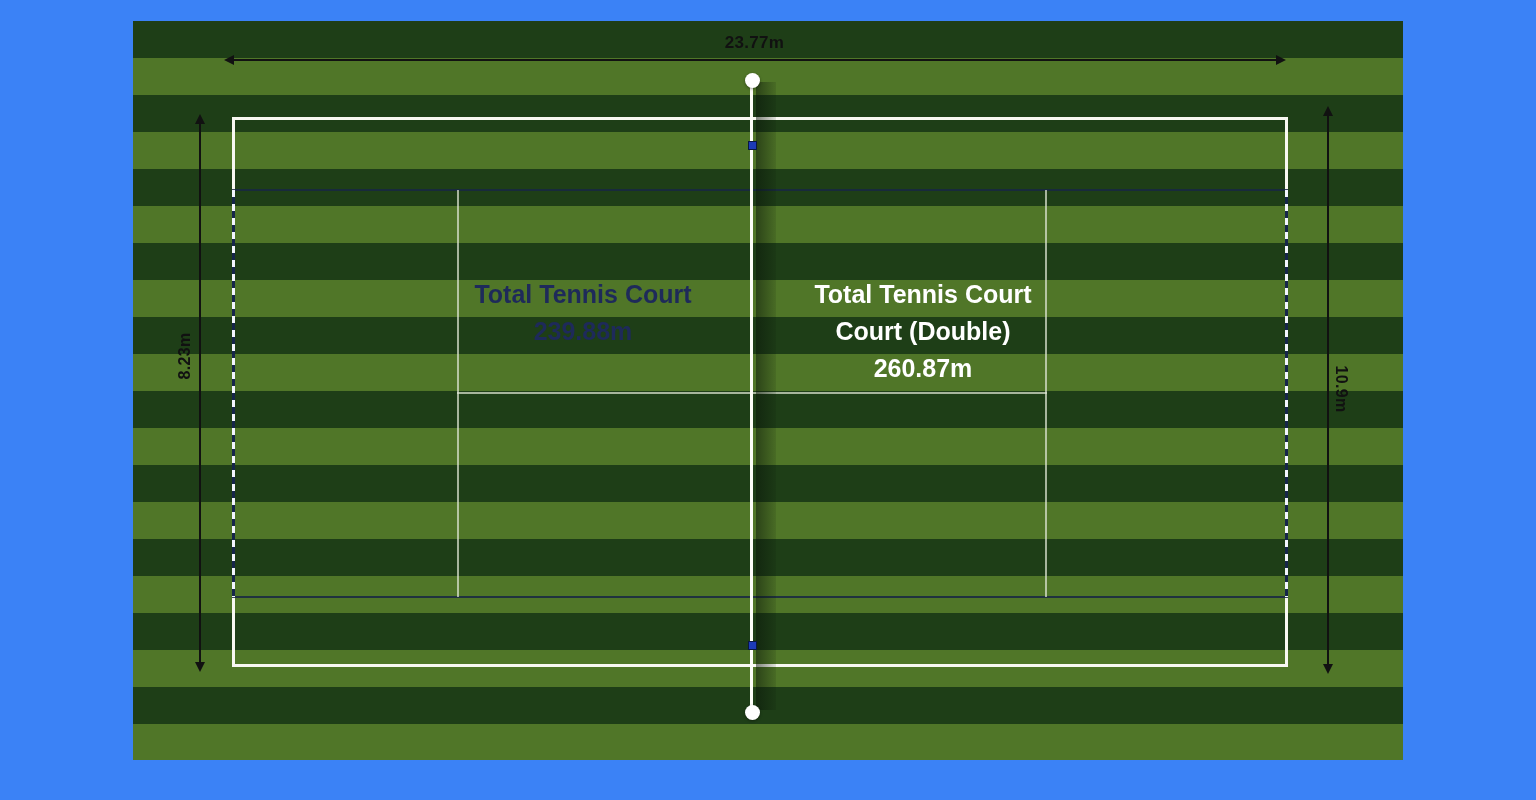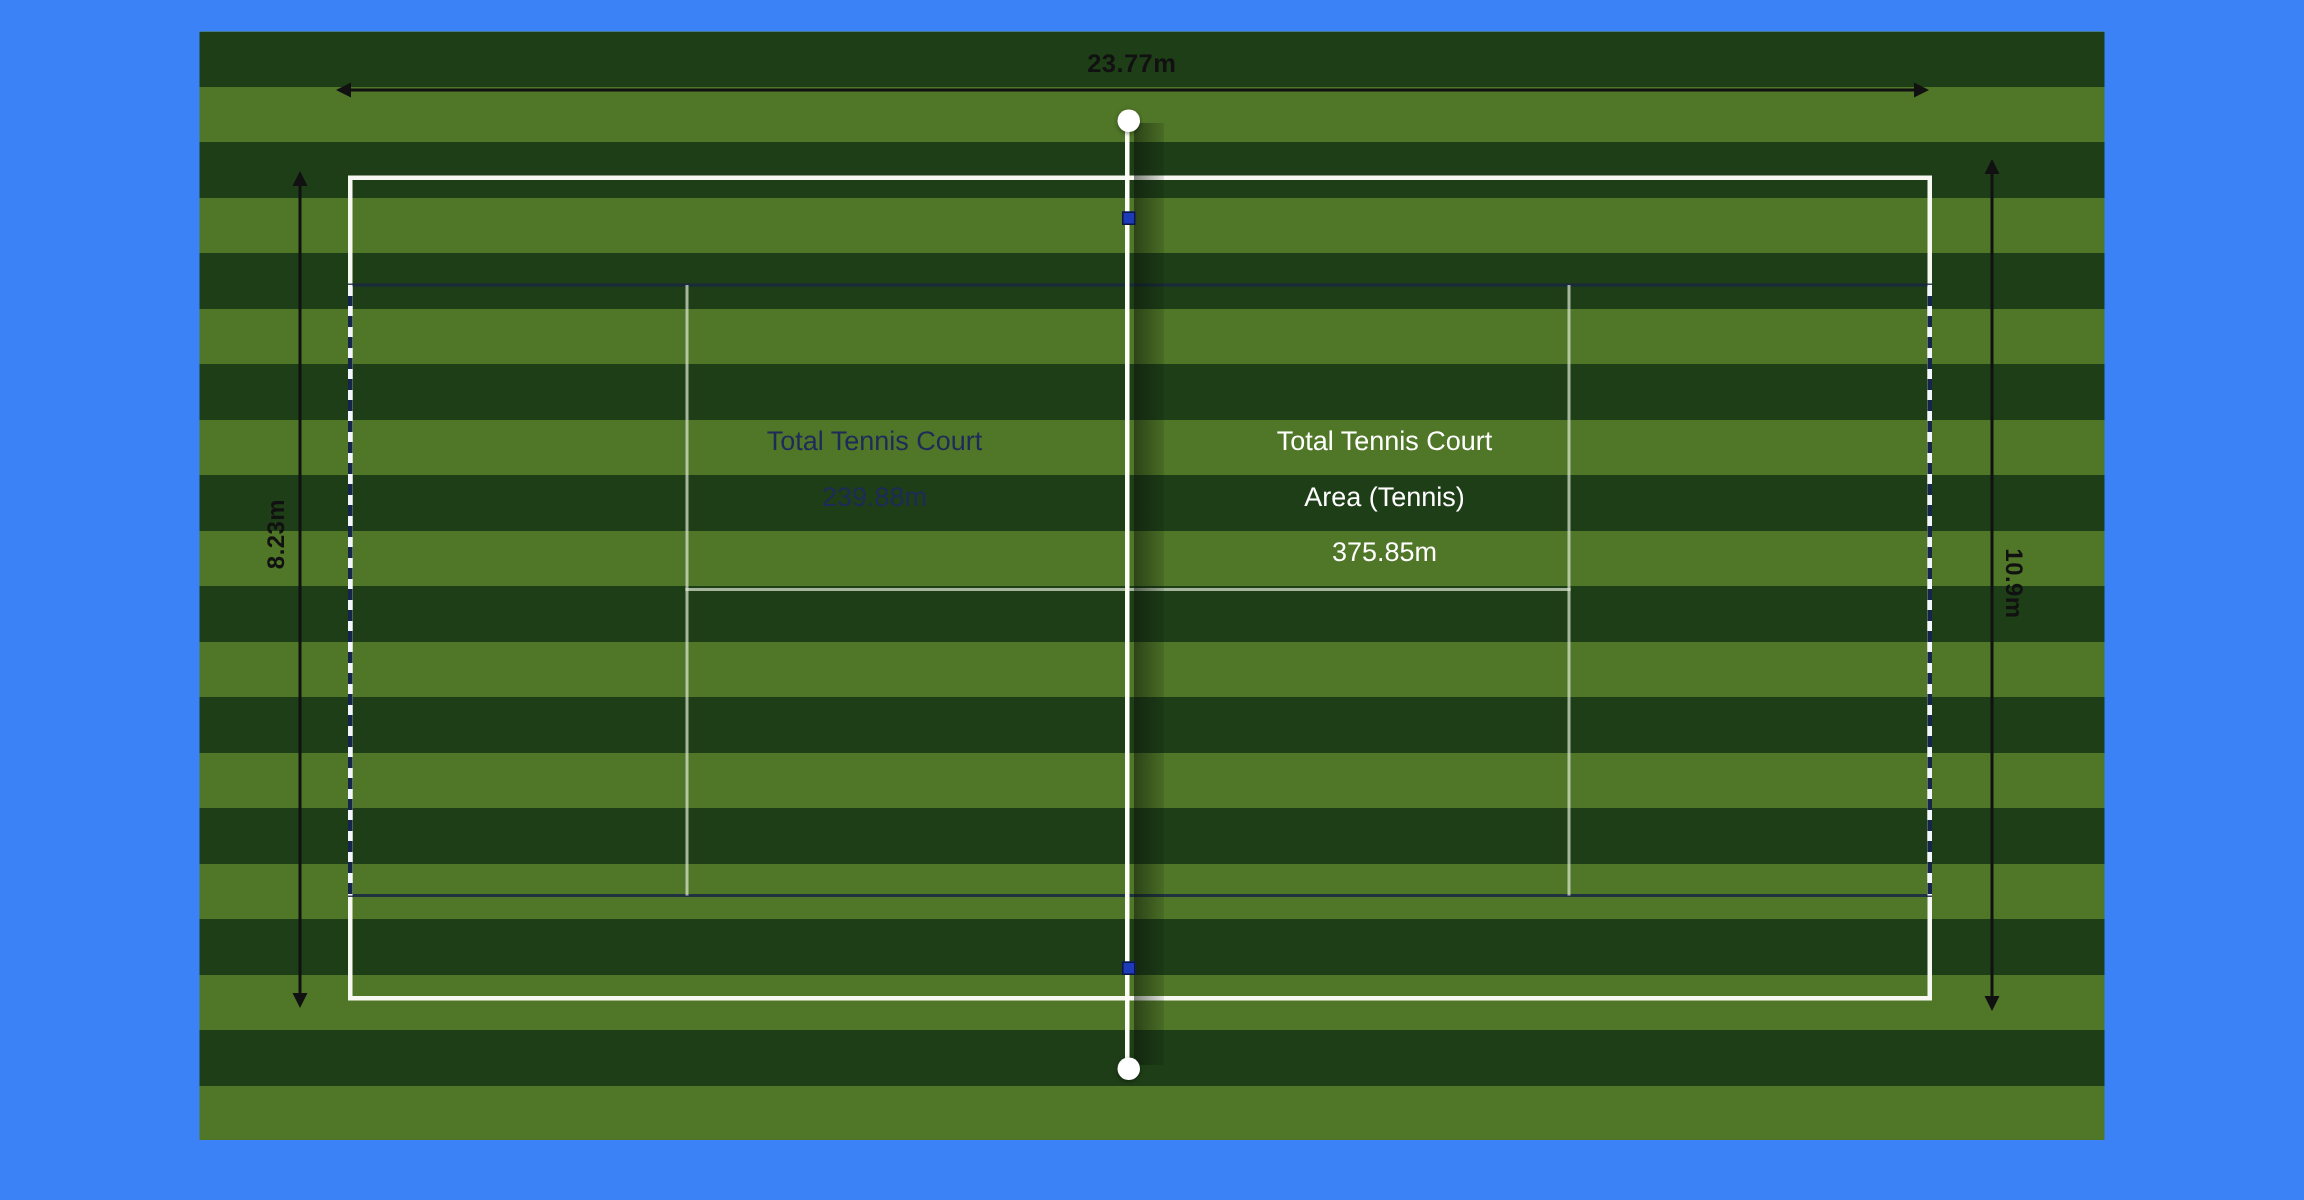--- a/index.html
+++ b/index.html
@@ -82,23 +82,23 @@
     background: #1d3bb8;
     border: 1px solid #0a1742;
     box-sizing: border-box;
   }
   
   .area-label {
     position: absolute;
     top: 276px;
     width: 310px;
     text-align: center;
-    font-size: 18px;
+    font-size: 25px;
     line-height: 37px;
-    font-weight: 400;
+    font-weight: 700;
   }
   .area-label.single { left: 428px; color: #1e2a5a; }
   .area-label.double { left: 768px; color: #ffffff; }
 </style>
 </head>
 <body>
 
 <div class="stage">
 
   <div class="field"></div>
@@ -135,17 +135,17 @@
   <div class="net-post" style="top:705px;"></div>
   <div class="singles-stick" style="top:141px;"></div>
   <div class="singles-stick" style="top:641px;"></div>
 
   <div class="area-label single">
     <div>Total Tennis Court</div>
     <div>239.88m</div>
   </div>
   <div class="area-label double">
     <div>Total Tennis Court</div>
-    <div>Area (Tennis)</div>
-    <div>375.85m</div>
+    <div>Court (Double)</div>
+    <div>260.87m</div>
   </div>
 
 </div>
 
 </body></html>

